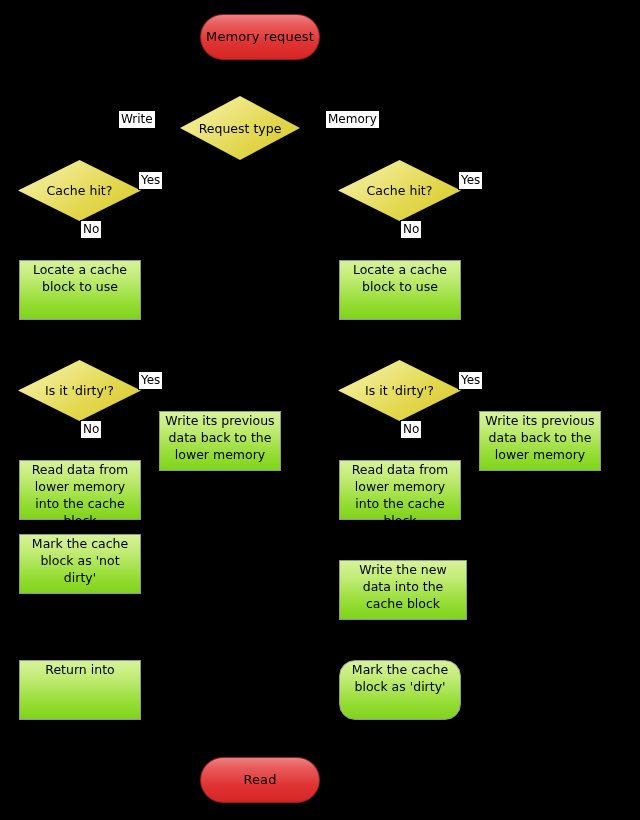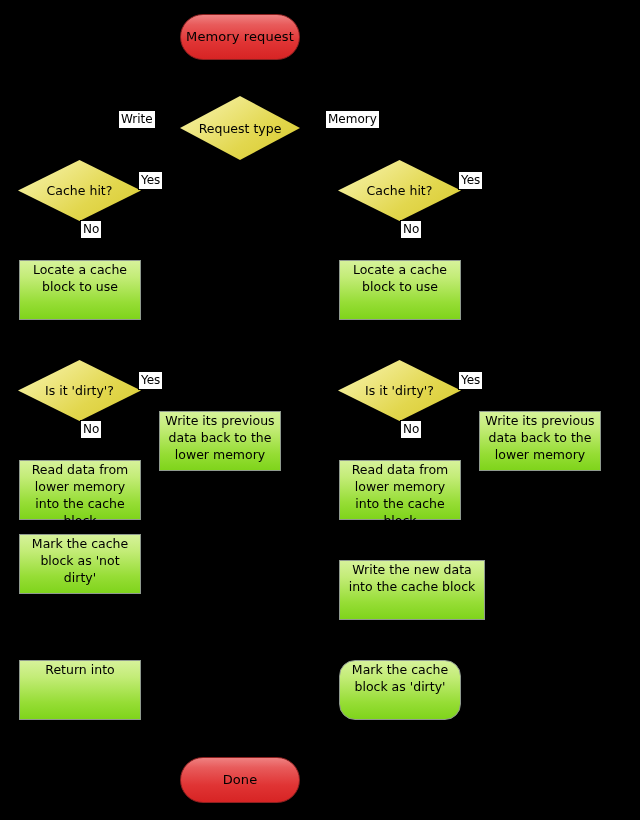--- a/index.html
+++ b/index.html
@@ -31,20 +31,21 @@
     background: linear-gradient(to bottom, #ef8181 0%, #e85b5b 22%, #e03434 62%, #d72424 100%);
     display: flex;
     align-items: center;
     justify-content: center;
     text-align: center;
     color: #000000;
     font-size: 13px;
     line-height: 16px;
     letter-spacing: 0.1px;
     box-shadow: 0 1px 1px rgba(0,0,0,0.5);
+    margin-left: 20px;
   }
 
   
   .decision {
     position: absolute;
   }
   .decision .dia-shape {
     position: absolute;
     left: 0; top: 0;
     width: 100%; height: 100%;
@@ -152,21 +153,21 @@
 
       <path d="M400,720 L400,780 L300,780"></path>
     </g>
   </svg>
 
   <div class="terminal" style="left:180px; top:14px; width:120px; height:46px;">
     <span>Memory request</span>
   </div>
 
   <div class="terminal" style="left:180px; top:757px; width:120px; height:46px;">
-    <span>Done</span>
+    <span>Read</span>
   </div>
 
   <div class="decision" style="left:180px; top:96px; width:120px; height:64px;">
     <div class="dia-shape"></div>
     <div class="dia-label">Request type</div>
   </div>
 
   <div class="decision" style="left:18px; top:160px; width:123px; height:61px;">
     <div class="dia-shape"></div>
     <div class="dia-label">Cache hit?</div>
@@ -212,21 +213,21 @@
   </div>
 
   <div class="process" style="left:479px; top:411px; width:122px; height:60px;">
     <span>Write its previous data back to the lower memory</span>
   </div>
 
   <div class="process" style="left:339px; top:460px; width:122px; height:60px;">
     <span>Read data from lower memory into the cache block</span>
   </div>
 
-  <div class="process" style="left:339px; top:560px; width:146px; height:60px;">
+  <div class="process" style="left:339px; top:560px; width:128px; height:60px;">
     <span>Write the new data into the cache block</span>
   </div>
 
   <div class="process" style="left:339px; top:660px; width:122px; height:60px;border-radius:16px;">
     <span>Mark the cache block as 'dirty'</span>
   </div>
 
   <div class="edge-label" style="left:118px; top:110px;">
     <span>Write</span>
   </div>

